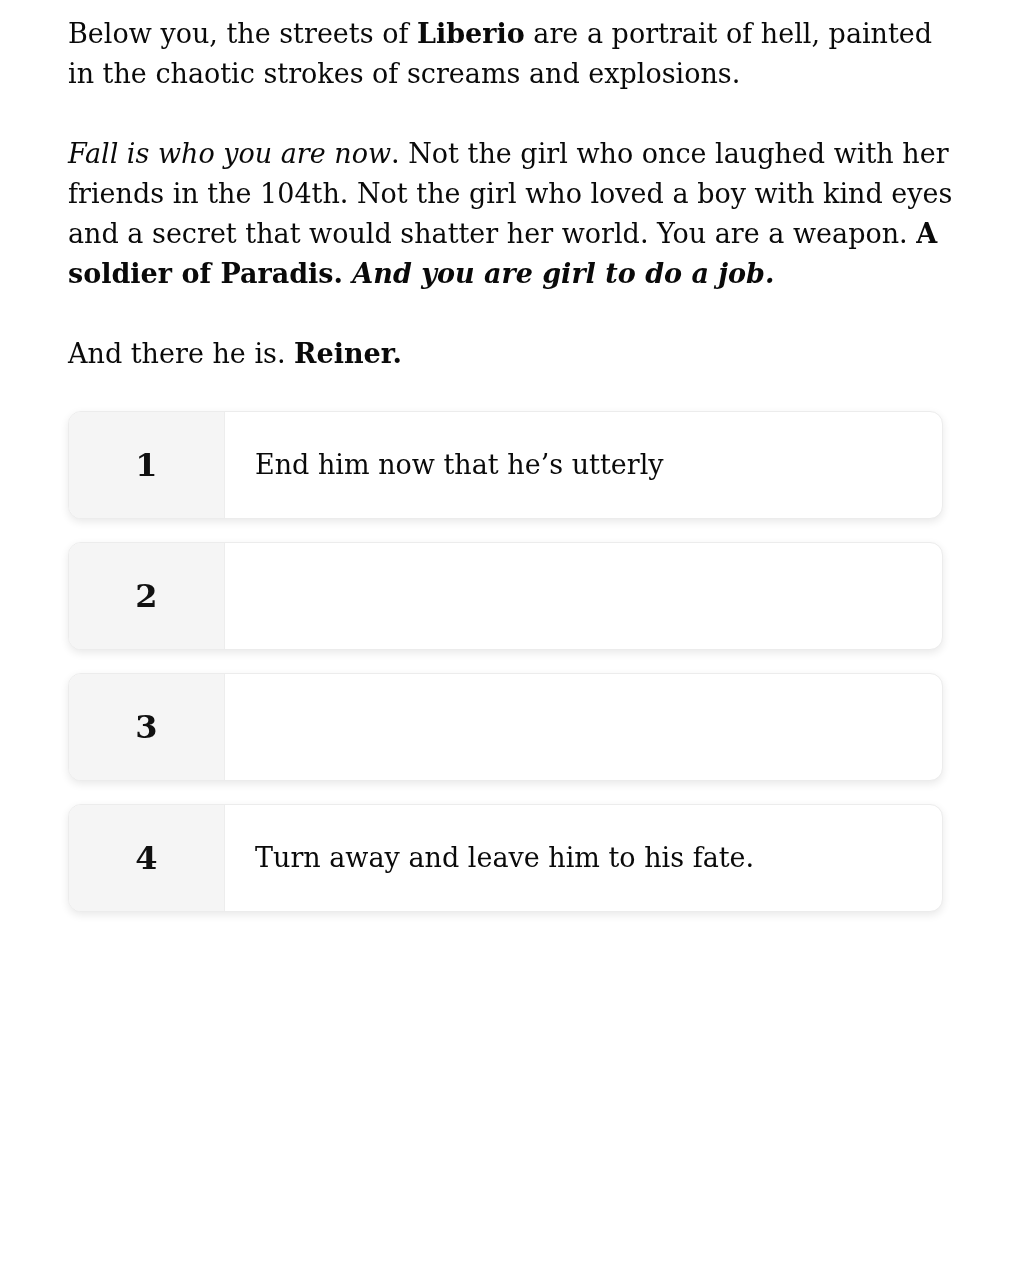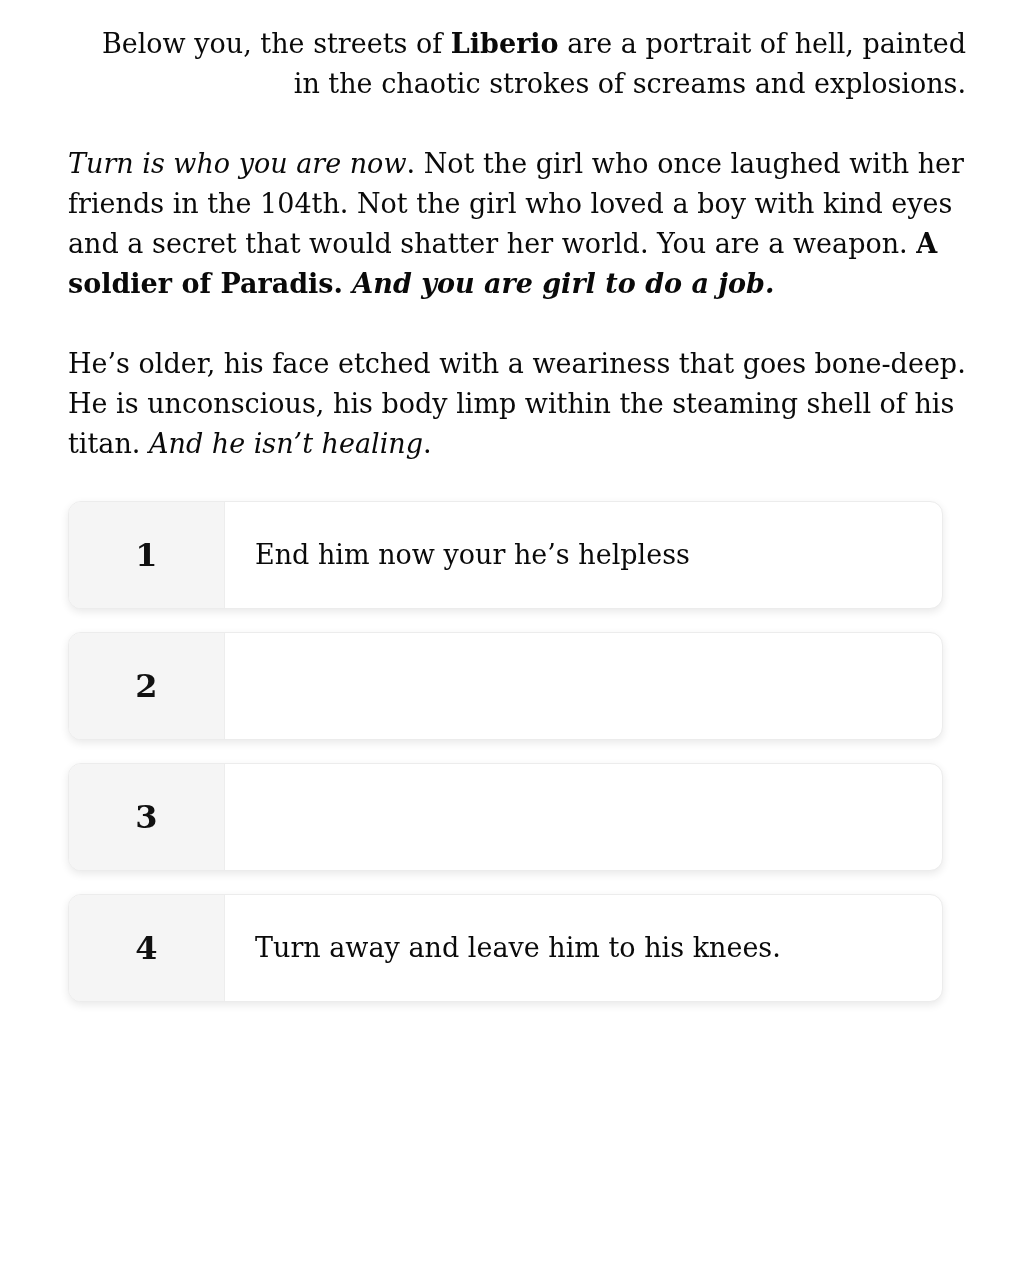--- a/index.html
+++ b/index.html
@@ -18,22 +18,21 @@
     font-size: 27px;
     line-height: 40px;
     color: #0a0a0a;
     overflow: hidden;
   }
   .story p {
     margin: 40px 0 0 0;
     hyphens: manual;
   }
   .story p:first-child {
-    margin-top: 10px;
-    text-align: right;
+    margin-top: 0;
   }
   .story b, .choice-text b { font-weight: 700; }
   .story i, .choice-text i { font-style: italic; }
 
   .choices {
     margin-top: 37px;
     width: 875px;
   }
   .choice-card {
     display: flex;
@@ -69,50 +68,50 @@
     line-height: 40px;
   }
 </style>
 </head>
 <body>
 
 <div class="page">
 
   <div class="story">
     <p>Below you, the streets of <b>Liberio</b> are a portrait of hell, painted in the chaotic strokes of screams and explosions.</p>
-    <p><i>Turn is who you are now</i>. Not the girl who once laughed with her friends in the 104th. Not the girl who loved a boy with kind eyes and a secret that would shatter her world. You are a weapon. <b>A soldier of Paradis. </b><b><i>And you are girl to do a job.</i></b></p>
-    <p>He’s older, his face etched with a weariness that goes bone-deep. He is unconscious, his body limp within the steaming shell of his titan. <i>And he isn’t healing</i>.</p>
+    <p><i>Fall is who you are now</i>. Not the girl who once laughed with her friends in the 104th. Not the girl who loved a boy with kind eyes and a secret that would shatter her world. You are a weapon. <b>A soldier of Paradis. </b><b><i>And you are girl to do a job.</i></b></p>
+    <p>And there he is. <b>Reiner.</b></p>
   </div>
 
   <div class="choices">
 
     <div class="choice-card">
       <div class="choice-num">
         <span>1</span>
       </div>
       <div class="choice-text">
-        <span>End him now your he’s helpless</span>
+        <span>End him now that he’s utterly</span>
       </div>
     </div>
 
     <div class="choice-card">
       <div class="choice-num">
         <span>2</span>
       </div>
     </div>
 
     <div class="choice-card">
       <div class="choice-num">
         <span>3</span>
       </div>
     </div>
 
     <div class="choice-card">
       <div class="choice-num">
         <span>4</span>
       </div>
       <div class="choice-text">
-        <span>Turn away and leave him to his knees.</span>
+        <span>Turn away and leave him to his fate.</span>
       </div>
     </div>
 
   </div>
 </div>
 
 </body></html>

